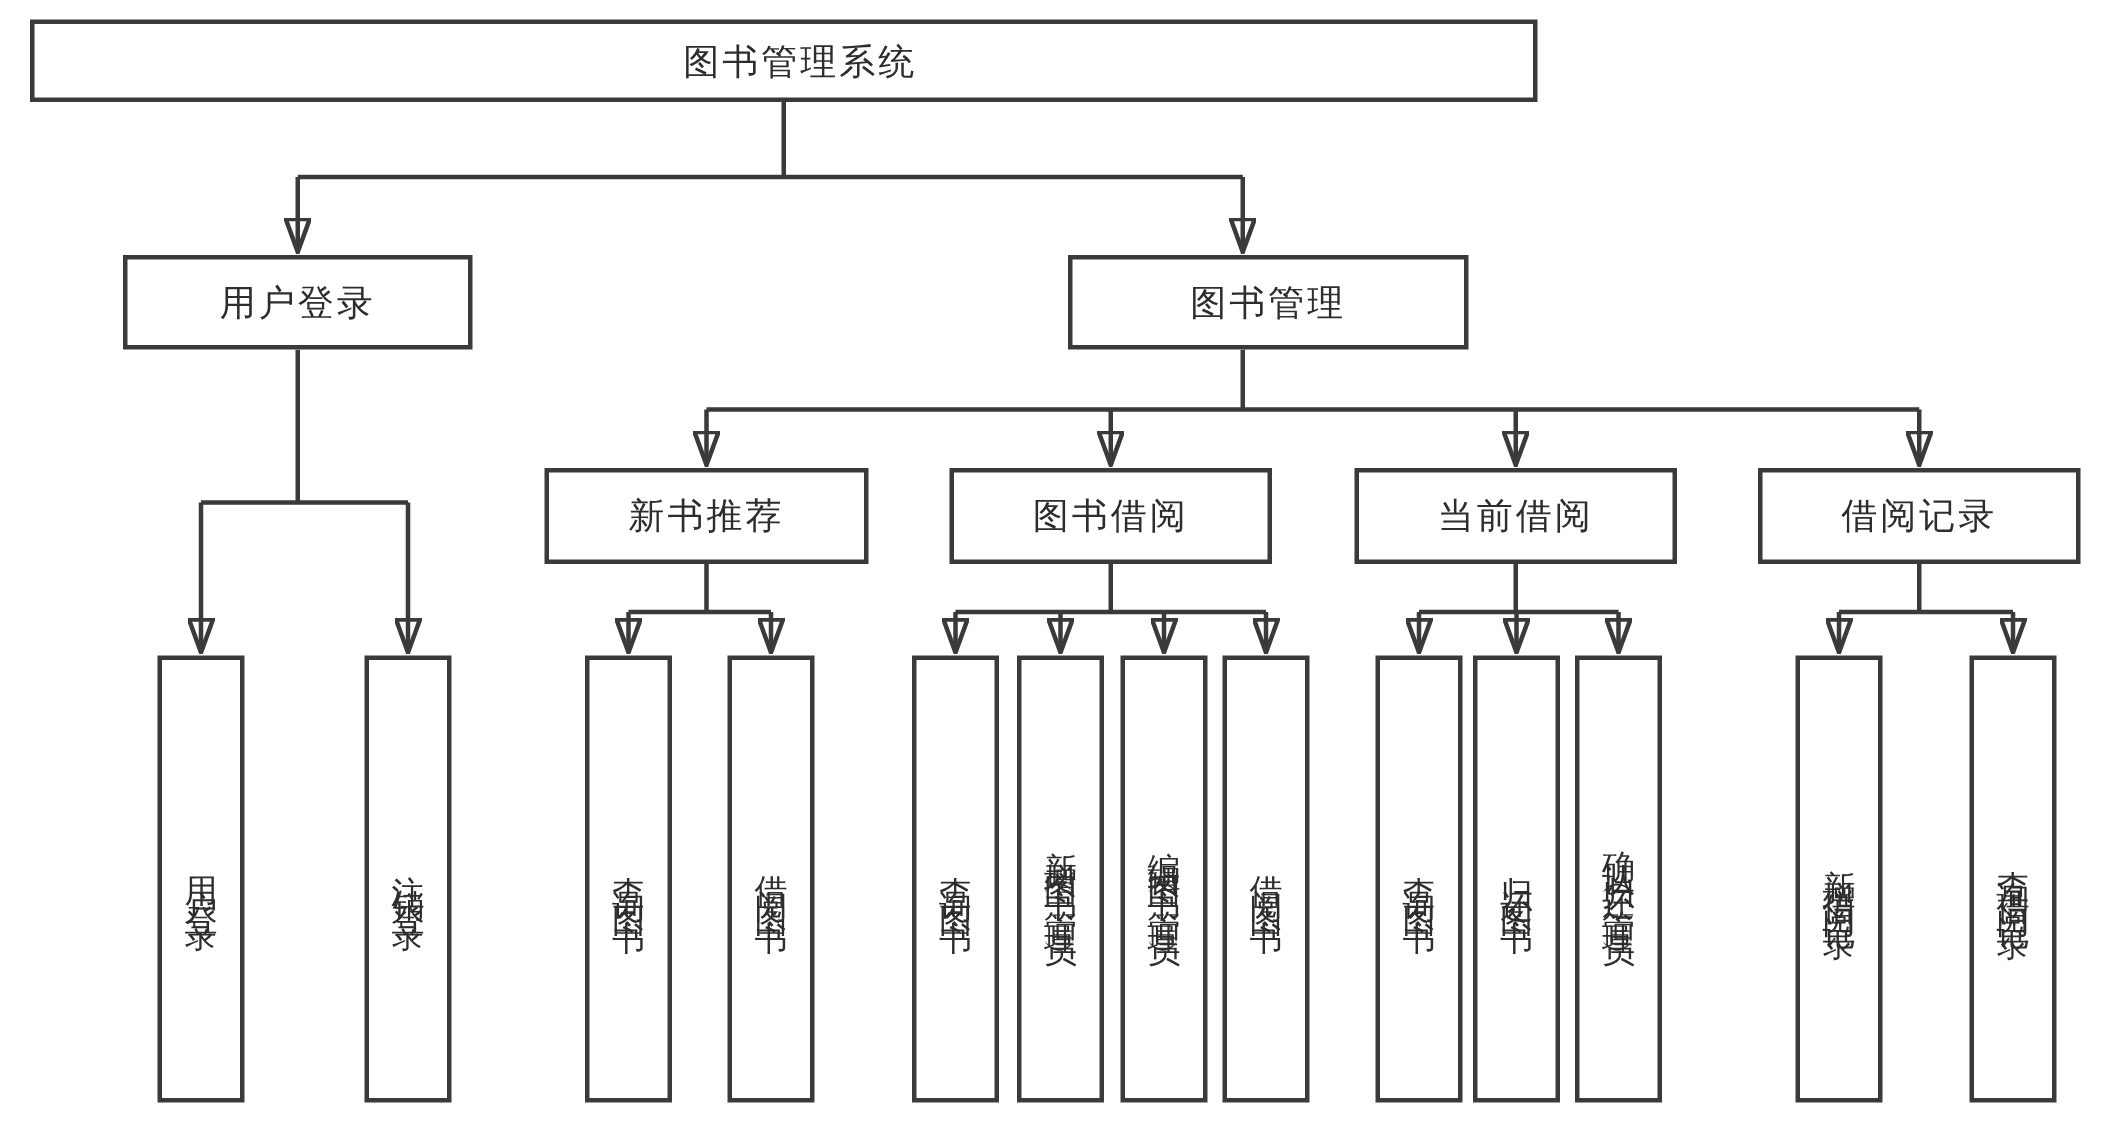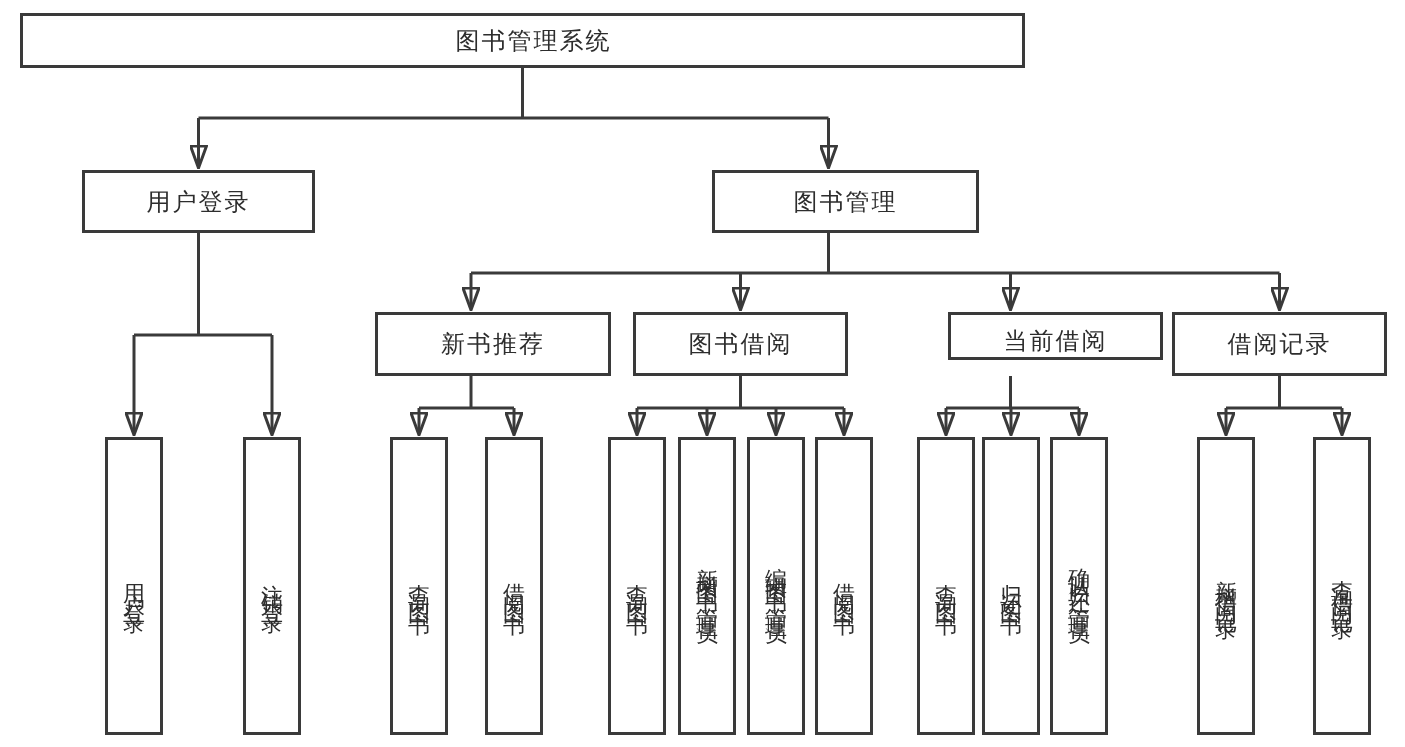--- a/index.html
+++ b/index.html
@@ -20,23 +20,23 @@
   }
   .node.v.long span{letter-spacing:8px;}
   .watermark{
     position:absolute;right:2px;top:715px;font-size:19px;letter-spacing:1px;
     color:#f2a2a2;white-space:nowrap;z-index:5;
   }
   
   #nd-root{left:20px;top:13px;width:1005px;height:55px;padding-left:22px;}
   #nd-user-login{left:82px;top:170px;width:233px;height:63px;}
   #nd-book-mgmt{left:712px;top:170px;width:267px;height:63px;}
-  #nd-new-rec{left:375px;top:312px;width:236px;height:64px;}
+  #nd-new-rec{left:363px;top:312px;width:216px;height:64px;}
   #nd-borrow{left:633px;top:312px;width:215px;height:64px;}
-  #nd-current{left:948px;top:312px;width:215px;height:48px;align-items:flex-end;}
+  #nd-current{left:903px;top:312px;width:215px;height:64px;}
   #nd-records{left:1172px;top:312px;width:215px;height:64px;}
   .leaf{top:437px;width:58px;height:298px;}
   #nd-u1{left:105px;} #nd-u2{left:243px;}
   #nd-n1{left:390px;} #nd-n2{left:485px;}
   #nd-b1{left:608px;} #nd-b2{left:678px;} #nd-b3{left:747px;} #nd-b4{left:815px;}
   #nd-c1{left:917px;} #nd-c2{left:982px;} #nd-c3{left:1050px;}
   #nd-r1{left:1197px;} #nd-r2{left:1313px;}
 </style>
 </head>
 <body>

